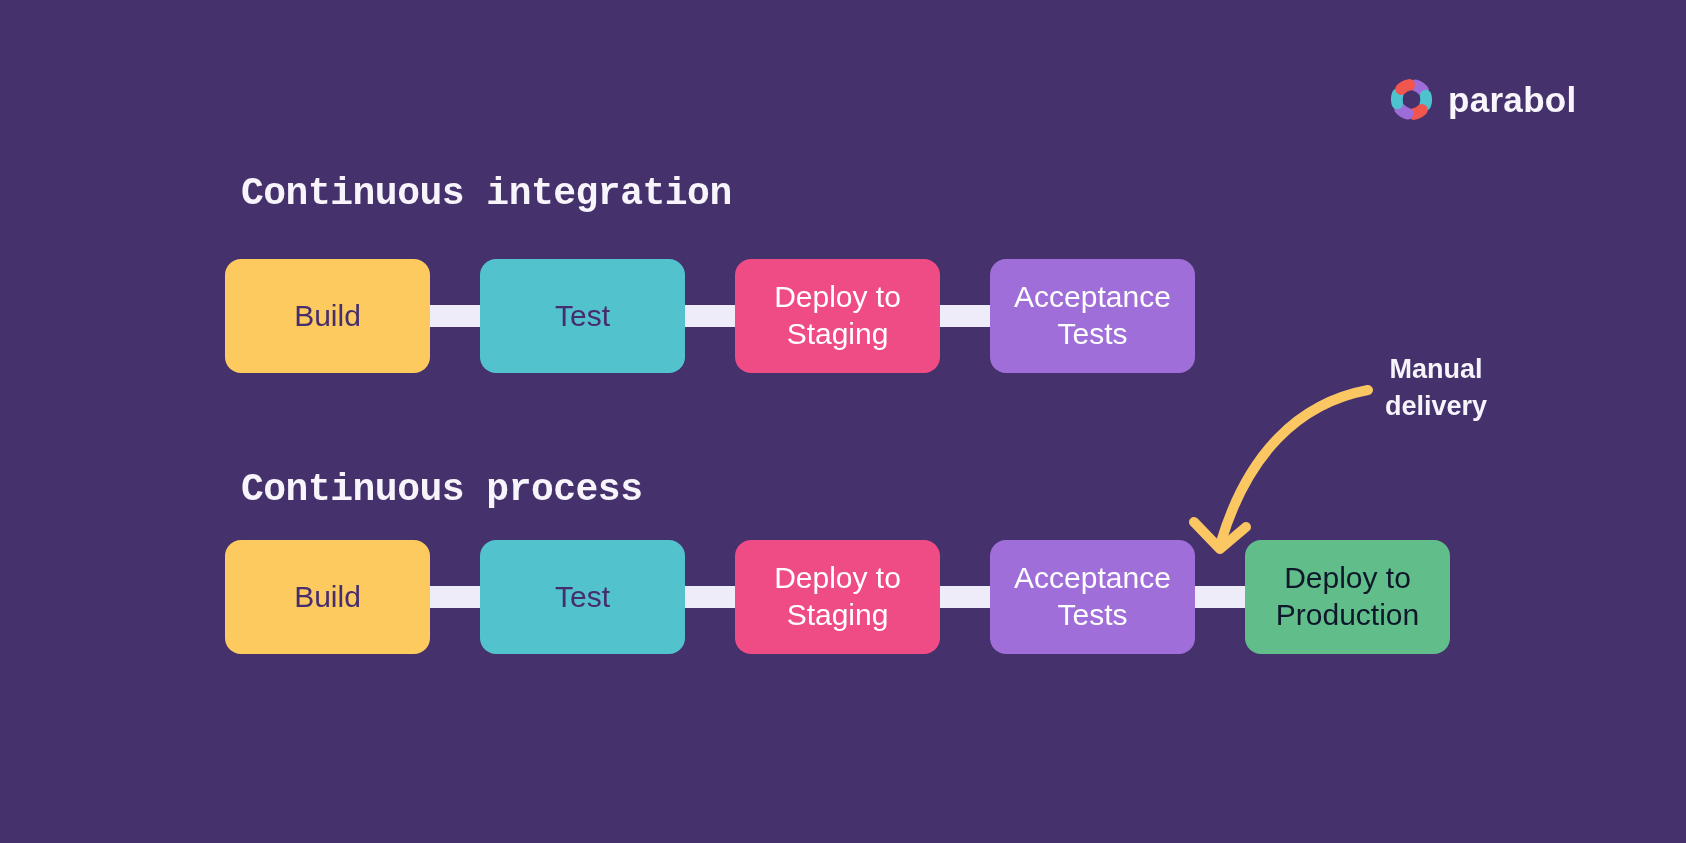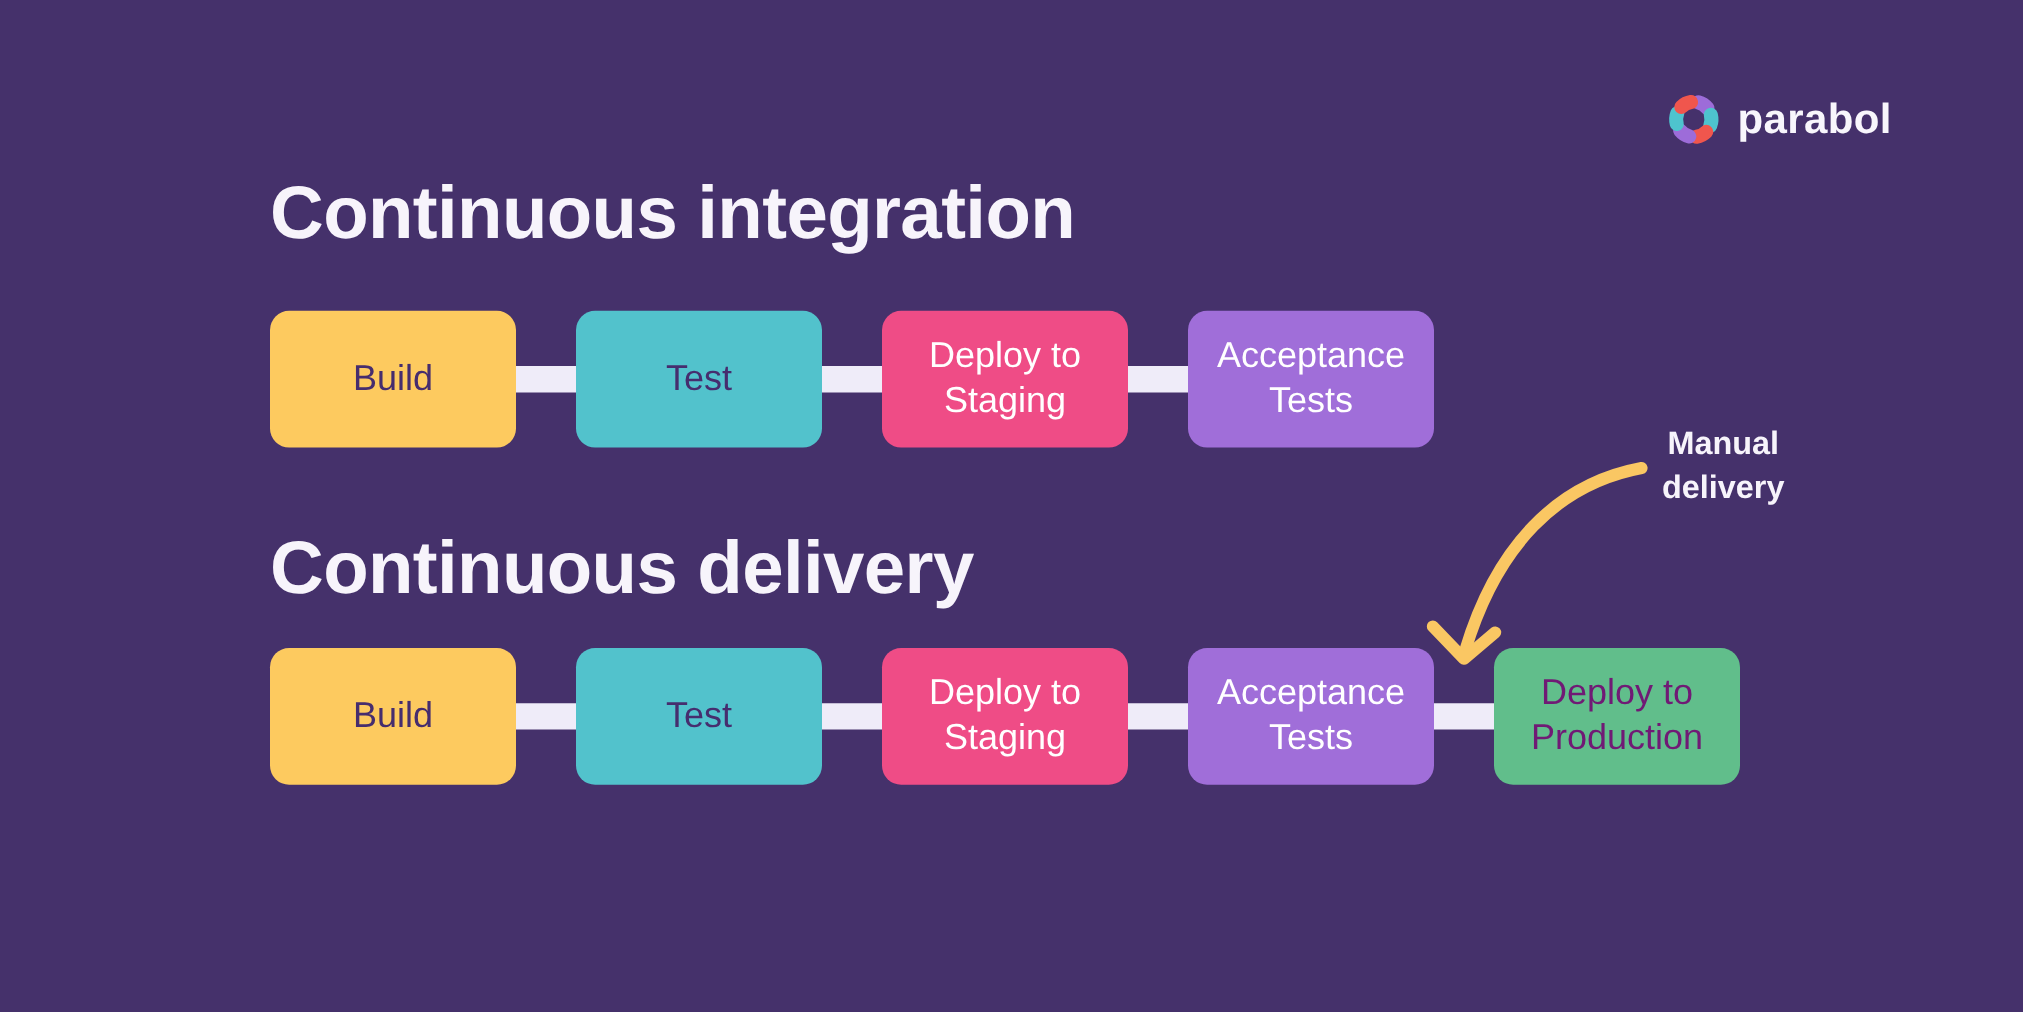--- a/index.html
+++ b/index.html
@@ -22,28 +22,29 @@
   .logo-text {
     color: #F8F6FC;
     font-size: 35px;
     font-weight: 600;
     letter-spacing: 0.3px;
   }
 
   
   .pipeline-title {
     position: absolute;
-    margin: 0;
+    margin: 16px;
     left: 225px;
     color: #F7F4FB;
-    font-size: 62px;
+    font-size: 38px;
     line-height: 52px;
     font-weight: 700;
     letter-spacing: -0.5px;
     white-space: nowrap;
+    font-family: Liberation Mono, monospace;
   }
   #title-ci { top: 152px; }
   #title-cd { top: 448px; }
 
   
   .row {
     position: absolute;
     left: 225px;
     height: 114px;
     display: flex;
@@ -123,28 +124,28 @@
 
   <h2 id="title-ci" class="pipeline-title">Continuous integration</h2>
   <div id="row-ci" class="row">
       <div class="connector-bar" style="background: rgb(239, 236, 249);"></div>
       <div class="step" style="background: rgb(253, 202, 95); color: rgb(70, 45, 110);">Build</div>
       <div class="step" style="background: rgb(82, 194, 204); color: rgb(70, 45, 110);">Test</div>
       <div class="step" style="background: rgb(239, 76, 134); color: rgb(255, 255, 255);">Deploy to Staging</div>
       <div class="step" style="background: rgb(160, 110, 217); color: rgb(255, 255, 255);">Acceptance Tests</div>
     </div>
 
-  <h2 id="title-cd" class="pipeline-title">Continuous delivery</h2>
+  <h2 id="title-cd" class="pipeline-title">Continuous process</h2>
   <div id="row-cd" class="row">
       <div class="connector-bar" style="background: rgb(239, 236, 249);"></div>
       <div class="step" style="background: rgb(253, 202, 95); color: rgb(70, 45, 110);">Build</div>
       <div class="step" style="background: rgb(82, 194, 204); color: rgb(70, 45, 110);">Test</div>
       <div class="step" style="background: rgb(239, 76, 134); color: rgb(255, 255, 255);">Deploy to Staging</div>
       <div class="step" style="background: rgb(160, 110, 217); color: rgb(255, 255, 255);">Acceptance Tests</div>
-      <div class="step" style="background: rgb(97, 190, 139); color: #701a75; border-radius: 16px;">Deploy to Production</div>
+      <div class="step" style="background: rgb(97, 190, 139); color: #0f172a; border-radius: 16px;">Deploy to Production</div>
     </div>
 
   <div class="annotation">
     <div>Manual</div>
     <div>delivery</div>
   </div>
 
   <svg class="arrow-overlay" viewBox="0 0 1686 843">
     <path id="arrow-curve" d="M 1368 390 C 1298 403 1247 455 1221 542" style="stroke: rgb(250, 199, 99);"></path>
     <path id="arrow-head" d="M 1194 522 L 1220 549 L 1246 527" style="stroke: rgb(250, 199, 99);"></path>

